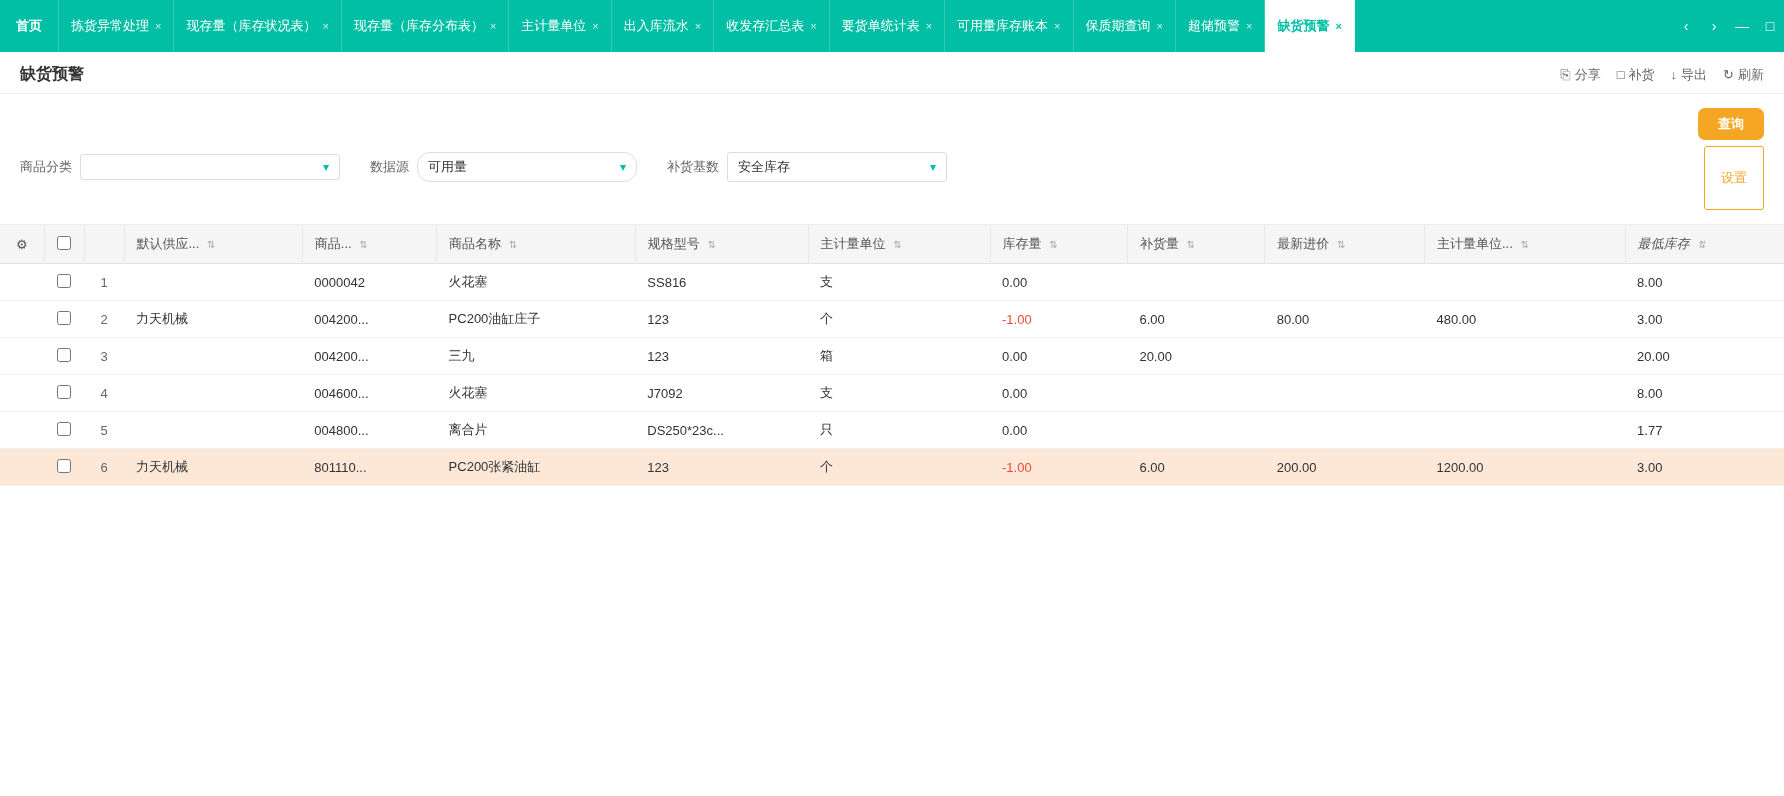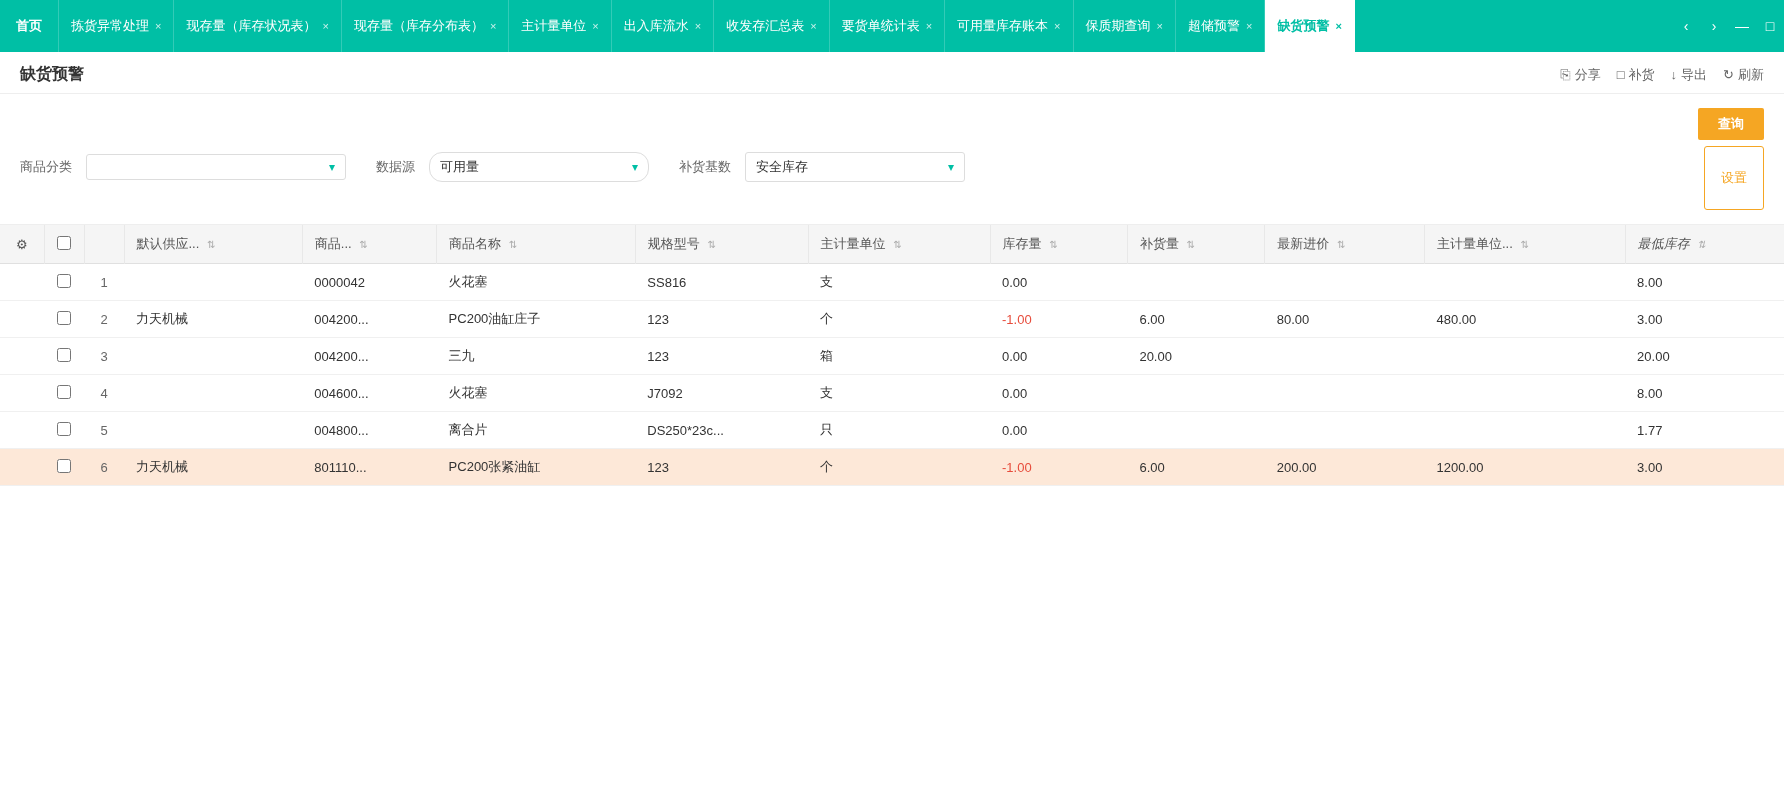--- a/index.html
+++ b/index.html
@@ -91,21 +91,21 @@
     .filter-row {
       display: flex;
       align-items: center;
       padding: 14px 20px;
       gap: 30px;
       border-bottom: 1px solid #eee;
     }
     .filter-group {
       display: flex;
       align-items: center;
-      gap: 14px;
+      gap: 8px;
       margin-top: 16px;
     }
     .filter-label {
       color: #666;
       white-space: nowrap;
       font-size: 13px;
     }
     .filter-select {
       display: flex;
       align-items: center;
@@ -118,21 +118,21 @@
       justify-content: space-between;
       gap: 8px;
     }
     .filter-select-value { color: #333; font-size: 13px; }
     .filter-select-arrow { color: #00bfa5; font-size: 12px; }
     .filter-spacer { flex: 1; }
     .btn-query {
       background: #f5a623;
       color: #fff;
       border: none;
-      border-radius: 2px;
+      border-radius: 7px;
       padding: 7px 20px;
       cursor: pointer;
       font-size: 13px;
       font-weight: bold;
     }
     .btn-settings {
       background: #fff;
       color: #f5a623;
       border: 1px solid #f5a623;
       border-radius: 3px;

